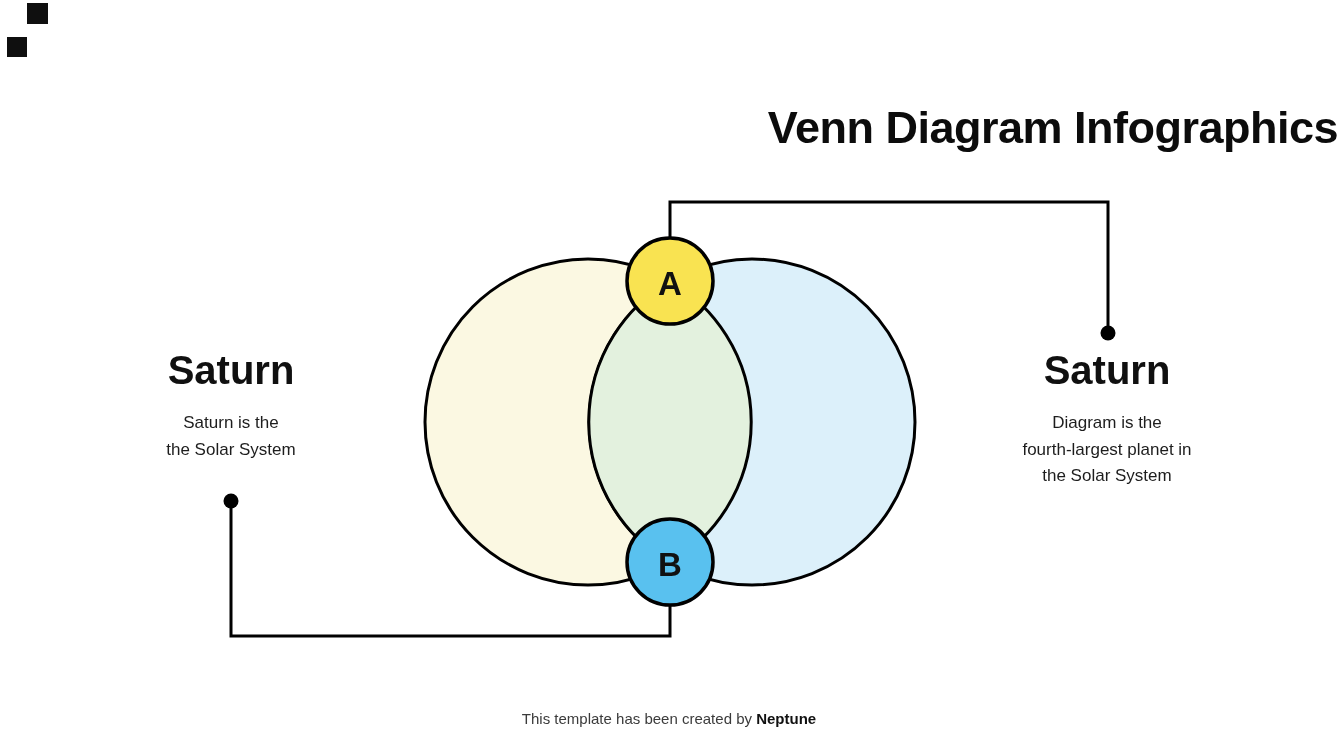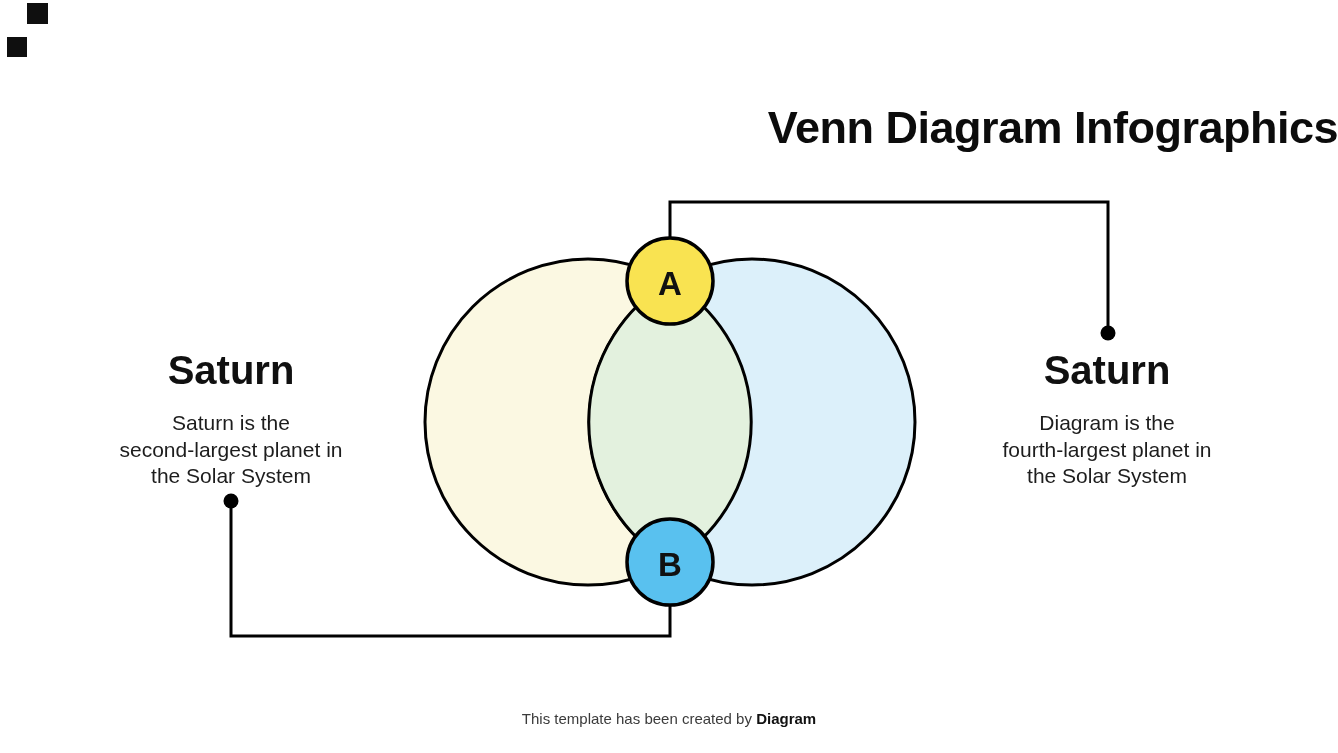--- a/index.html
+++ b/index.html
@@ -15,21 +15,21 @@
   .slide-title{
     position:absolute;top:72px;left:0;width:1338px;
     text-align:right;font-size:45px;font-weight:800;color:#0c0c0c;
     letter-spacing:-0.5px;
   }
 
   .venn-svg{position:absolute;left:0;top:0;}
 
   .text-block{position:absolute;width:344px;text-align:center;color:#151515;}
   .text-block .heading{font-size:40px;font-weight:800;margin:0 0 17px 0;color:#101010;}
-  .text-block .desc{font-size:21px;line-height:26.5px;color:#1d1d1d;}
+  .text-block .desc{font-size:17px;line-height:26.5px;color:#1d1d1d;}
   .text-block .desc span{display:block;}
   .block-left{left:59px;top:348px;}
   .block-right{left:935px;top:348px;}
 
   .footer{
     position:absolute;top:710px;left:0;width:1338px;text-align:center;
     font-size:15px;color:#3b3b3b;
   }
   .footer .brand{font-weight:700;color:#111111;}
 </style>
@@ -57,27 +57,26 @@
   <text x="670" y="283" text-anchor="middle" dominant-baseline="central" font-size="33" font-weight="bold" fill="#111111">A</text>
 
   <circle cx="670" cy="562" r="43" stroke="#000000" stroke-width="3.5" fill="#59C1EF"></circle>
   <text x="670" y="564" text-anchor="middle" dominant-baseline="central" font-size="33" font-weight="bold" fill="#111111">B</text>
 </svg>
 
 <div class="text-block block-left">
   <div class="heading">Saturn</div>
   <div class="desc">
     <span>Saturn is the</span>
-    <span>second-largest planet in</span>
     <span>the Solar System</span>
   </div>
 </div>
 
 <div class="text-block block-right">
   <div class="heading">Saturn</div>
   <div class="desc">
     <span>Diagram is the</span>
     <span>fourth-largest planet in</span>
     <span>the Solar System</span>
   </div>
 </div>
 
-<div class="footer"><span>This template has been created by </span><span class="brand">Diagram</span></div>
+<div class="footer"><span>This template has been created by </span><span class="brand">Neptune</span></div>
 
 </body></html>

